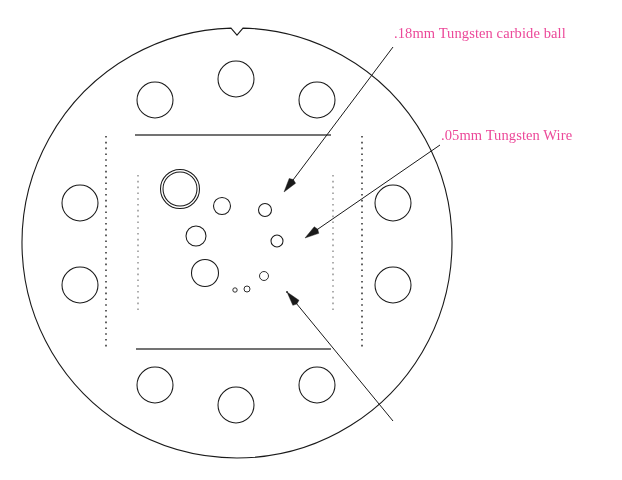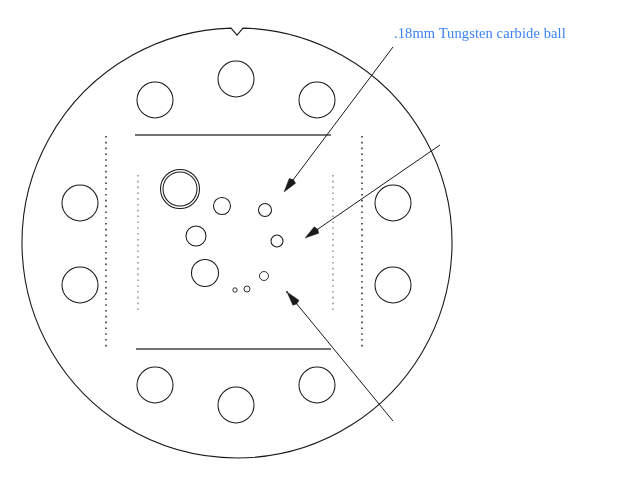--- a/index.html
+++ b/index.html
@@ -19,21 +19,21 @@
     position: absolute;
     left: 0;
     top: 0;
     width: 622px;
     height: 480px;
   }
   .label-text {
     position: absolute;
     font-family: "Liberation Serif", "DejaVu Serif", serif;
     font-size: 14.5px;
-    color: #3b82f6;
+    color: #ec4899;
     white-space: nowrap;
     letter-spacing: 0.1px;
   }
   #label-ball-18 { left: 394px; top: 25px; }
   #label-wire-05 { left: 441px; top: 127px; }
   #label-ball-28 { left: 394px; top: 416px; }
 </style>
 </head>
 <body>
 
@@ -83,15 +83,16 @@
         <polygon points="284 192, 289.21 178.41, 293.31 179.61, 295.61 183.21" fill="#1a1a1a" stroke="#1a1a1a" stroke-width="0.4"></polygon>
         <line x1="440" y1="145" x2="316.53" y2="230.06" stroke="#1a1a1a" stroke-width="1"></line>
         <polygon points="305 238, 314.26 226.76, 317.76 229.21, 318.80 233.35" fill="#1a1a1a" stroke="#1a1a1a" stroke-width="0.4"></polygon>
         <line x1="393" y1="421" x2="295.89" y2="302.82" stroke="#1a1a1a" stroke-width="1"></line>
         <polygon points="287 292, 298.98 300.28, 296.84 303.98, 292.80 305.36" fill="#1a1a1a" stroke="#1a1a1a" stroke-width="0.4"></polygon>
       </g>
   </svg>
 
   <div class="label-text" id="label-ball-18">.18mm Tungsten carbide ball</div>
 
+  <div class="label-text" id="label-wire-05">.05mm Tungsten Wire</div>
 
 
 </div>
 
 </body></html>

